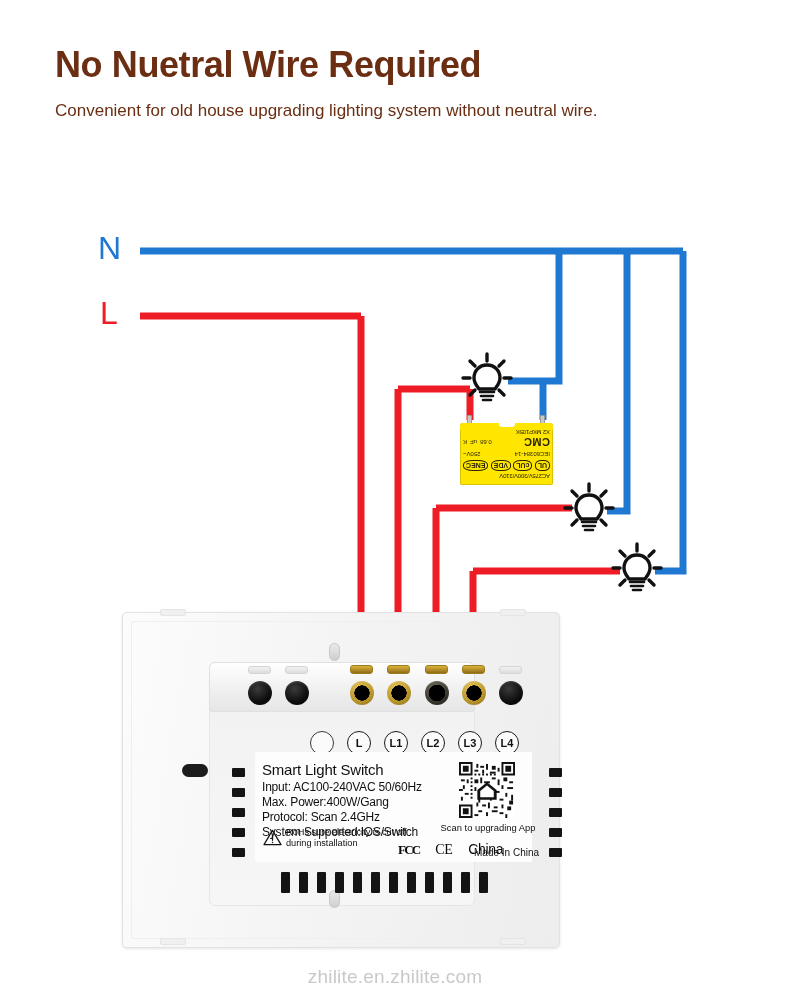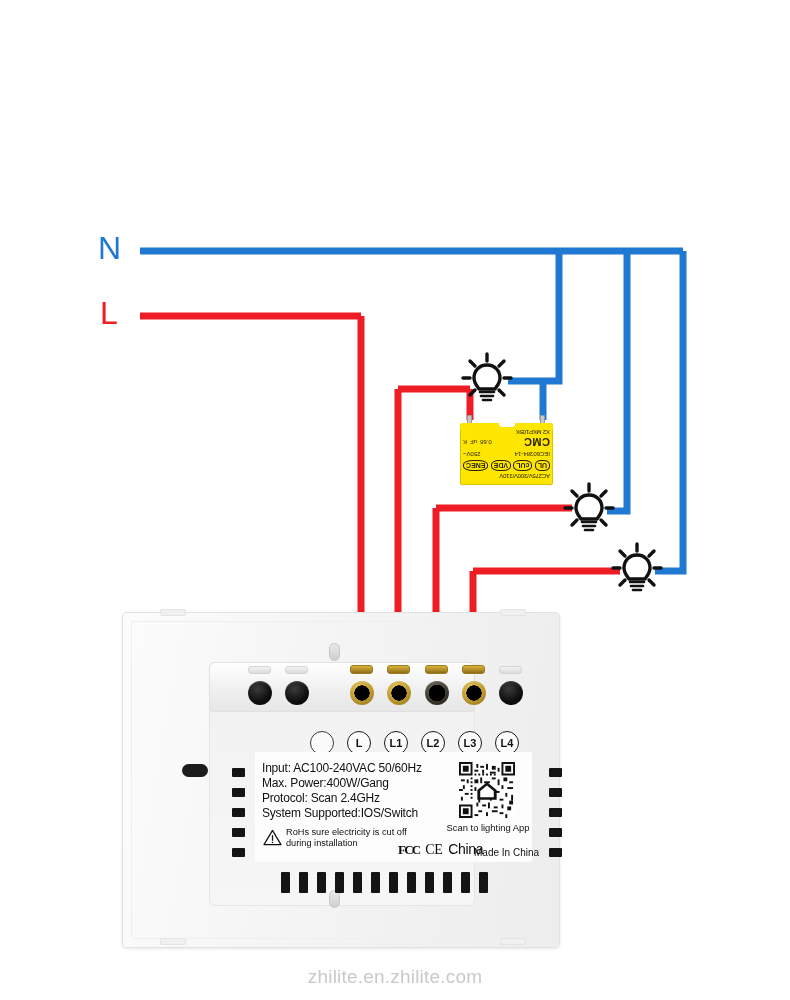--- a/index.html
+++ b/index.html
@@ -343,21 +343,21 @@
     white-space: pre-line;
   }
 
   
   #certs {
     position: absolute;
     left: 398px;
     top: 841px;
     display: flex;
     align-items: baseline;
-    gap: 6px;
+    gap: 16px;
     color: #0b0b0b;
   }
   #fcc-mark { font-size: 13px; font-weight: bold; font-family: "Liberation Serif", serif; letter-spacing: -1.8px; }
   #ce-mark  { font-size: 14px; font-weight: 400; font-family: "Liberation Serif", serif; letter-spacing: -0.5px; }
   #rohs-mark{ font-size: 14px; font-weight: 500; letter-spacing: -0.3px; }
   #made-in {
     position: absolute;
     left: 474px;
     top: 847px;
     font-size: 10px;
@@ -414,20 +414,24 @@
     color: #c9c9c9;
     letter-spacing: 0.2px;
     font-family: "Liberation Sans", sans-serif;
   }
 </style>
 </head>
 <body>
 
 <div id="page">
 
+  <div id="header">
+    <div id="title">No Nuetral Wire Required</div>
+    <div id="subtitle">Convenient for old house upgrading lighting system without neutral wire.</div>
+  </div>
 
   <svg id="diagram" viewBox="0 0 790 1000" width="790" height="1000">
 
     <g stroke="#1f78d1" stroke-width="7" fill="none" stroke-linecap="butt">
 
       <path d="M140,251 L683,251"></path>
 
       <path d="M559,251 L559,381 L508,381"></path>
 
       <path d="M627,251 L627,511 L607,511"></path>
@@ -579,20 +583,21 @@
     <div class="cap-circle">L</div>
     <div class="cap-circle">L1</div>
     <div class="cap-circle">L2</div>
     <div class="cap-circle">L3</div>
     <div class="cap-circle">L4</div>
   </div>
 
   <div id="sticker"></div>
 
   <div id="spec-block">
+    <div id="spec-title">Smart Light Switch</div>
     <div class="spec-line">Input: AC100-240VAC 50/60Hz</div>
     <div class="spec-line">Max. Power:400W/Gang</div>
     <div class="spec-line">Protocol: Scan 2.4GHz</div>
     <div class="spec-line">System Supported:IOS/Switch</div>
   </div>
 
   <div id="warning-row">
     <svg id="warn-tri" viewBox="0 0 20 18">
       <path d="M10,1.5 L19,16.5 L1,16.5 Z" fill="none" stroke="#111" stroke-width="1.3" stroke-linejoin="round"></path>
       <line x1="10" y1="7" x2="10" y2="12" stroke="#111" stroke-width="1.3" stroke-linecap="round"></line>
@@ -674,21 +679,21 @@
         <rect x="8" y="27" width="2" height="1"></rect>
       <rect x="12" y="17" width="2" height="1"></rect>
         <rect x="16" y="18" width="1" height="2"></rect>
       <rect x="10" y="19" width="1" height="2"></rect>
         <rect x="26" y="20" width="2" height="2"></rect>
 
       <path d="M14.5,10.5 L19.5,14.5 L19.5,19.5 L9.5,19.5 L9.5,14.5 Z"></path>
     </g>
     <path d="M14.5,12.2 L18,15 L18,18.3 L11,18.3 L11,15 Z" fill="#ffffff"></path>
   </svg>
-  <div id="qr-caption">Scan to lighting App</div>
+  <div id="qr-caption">Scan to upgrading App</div>
 
   <div class="vent" style="left:232px; top:768px;"></div>
   <div class="vent" style="left:232px; top:788px;"></div>
   <div class="vent" style="left:232px; top:808px;"></div>
   <div class="vent" style="left:232px; top:828px;"></div>
   <div class="vent" style="left:232px; top:848px;"></div>
 
   <div class="vent" style="left:549px; top:768px;"></div>
   <div class="vent" style="left:549px; top:788px;"></div>
   <div class="vent" style="left:549px; top:808px;"></div>

